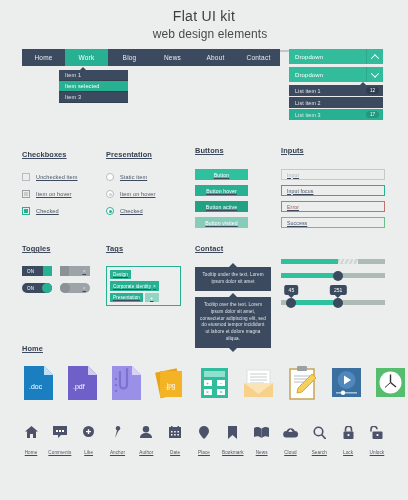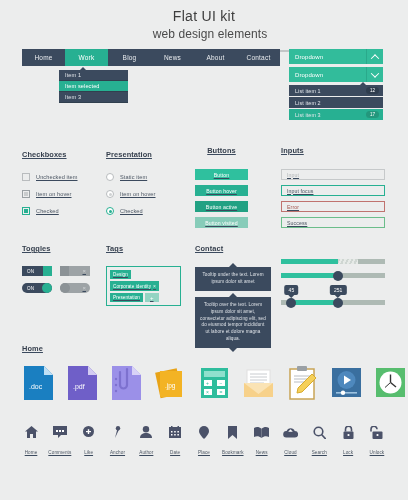--- a/index.html
+++ b/index.html
@@ -247,21 +247,21 @@
         <span class="rb hover"></span>
         <span class="lbl-s">Item on hover</span>
       </div>
       <div class="row">
         <span class="rb on"></span>
         <span class="lbl-s">Checked</span>
       </div>
     </div>
   </div>
 
-  <div class="col" style="left:195px;top:146px;text-align:center;">
+  <div class="col" style="left:195px;top:146px;">
     <div class="sec-title">Buttons</div>
     <div style="margin-top:14px;">
       <div class="btn b1">Button</div>
       <div class="btn b2">Button hover</div>
       <div class="btn b3">Button active</div>
       <div class="btn b4">Button visited</div>
     </div>
   </div>
 
   <div class="col" style="left:281px;top:146px;">

